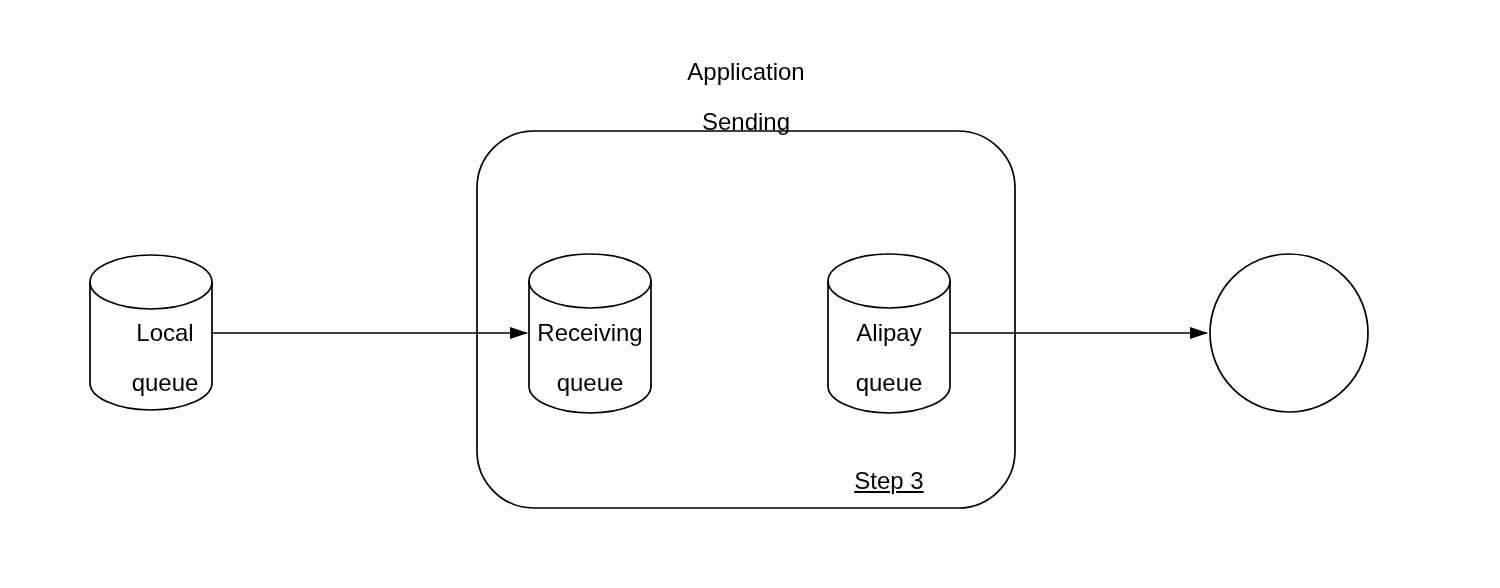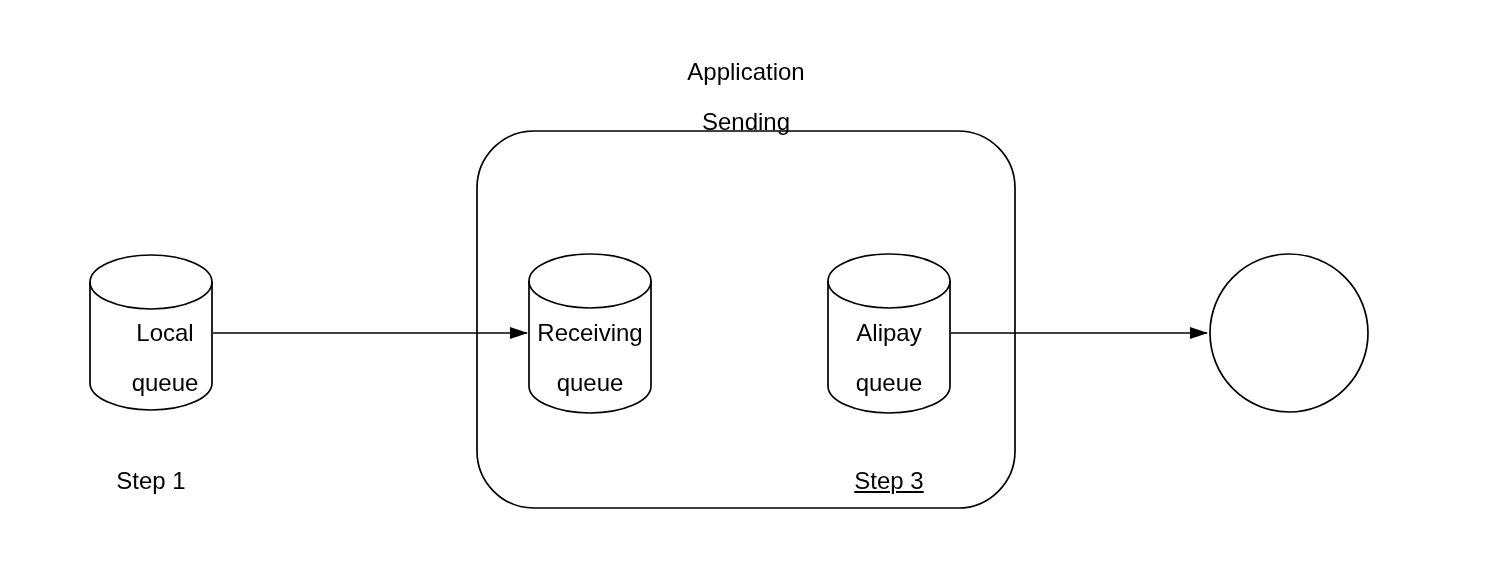--- a/index.html
+++ b/index.html
@@ -76,22 +76,19 @@
     <span>Receiving</span>
     <span>queue</span>
   </div>
 
   <div class="lbl" style="left:789px;top:328px;width:200px;height:60px;">
     <span>Alipay</span>
     <span>queue</span>
   </div>
 
 
-  <div class="lbl" style="left:51px;top:466px;width:200px;height:30px;">
-    <span>Step 1</span>
-  </div>
 
 
   <div class="lbl" style="left:789px;top:466px;width:200px;height:30px;text-decoration:underline;">
     <span>Step 3</span>
   </div>
 
 </div>
 
 </body></html>

